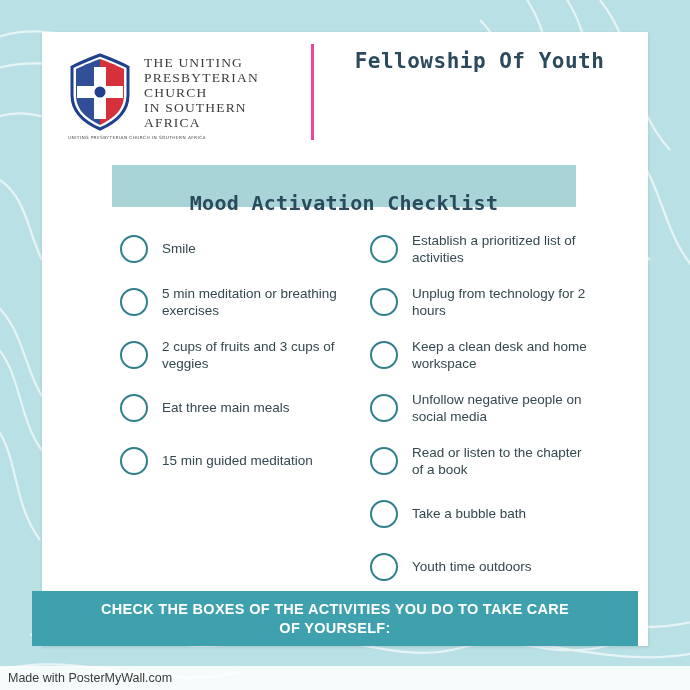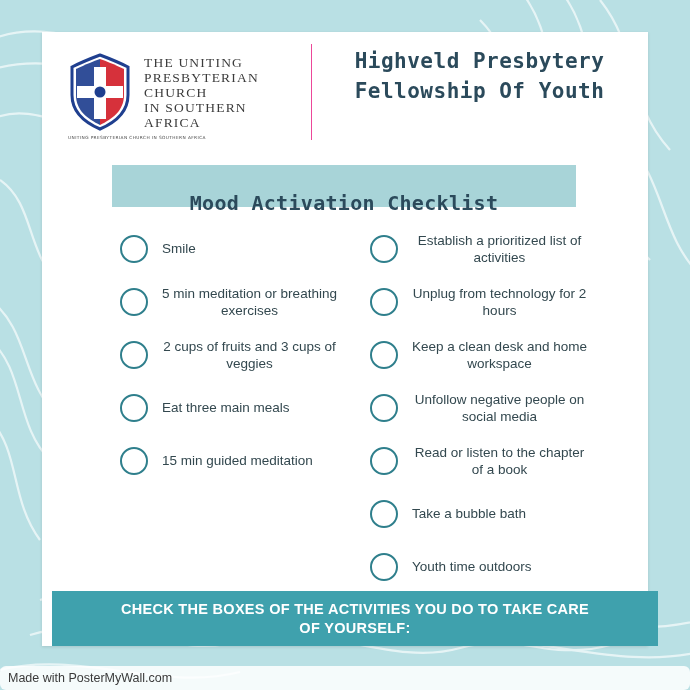--- a/index.html
+++ b/index.html
@@ -41,21 +41,21 @@
     height: 105px;
   }
   .logo-block {
     position: absolute;
     left: 24px;
     top: 12px;
     display: flex;
     align-items: center;
     width: 245px;
     height: 96px;
-    border-right: 1px solid #ec4899;
+    border-right: 3px solid #ec4899;
   }
   .logo-mark {
     width: 68px;
     height: 78px;
     flex: 0 0 68px;
     position: relative;
   }
   .logo-text {
     margin-left: 10px;
     font-family: "Liberation Serif", serif;
@@ -107,21 +107,20 @@
     letter-spacing: 0.3px;
     margin-top: 34px;
   }
   
   .columns {
     position: absolute;
     left: 0;
     top: 190px;
     width: 606px;
     display: flex;
-    text-align: center;
   }
   .col {
     width: 303px;
     box-sizing: border-box;
   }
   .col-left { padding-left: 78px; }
   .col-right { padding-left: 25px; }
   .item {
     display: flex;
     align-items: center;
@@ -139,21 +138,21 @@
   .item-label {
     font-family: "Liberation Sans", sans-serif;
     font-size: 13.5px;
     line-height: 17px;
     color: #33484f;
     max-width: 175px;
   }
   
   .footer {
     position: absolute;
-    left: 52px;
+    left: 32px;
     top: 591px;
     width: 606px;
     height: 55px;
     background: #3fa1ad;
     display: flex;
     align-items: center;
     justify-content: center;
     text-align: center;
   }
   .footer-text {
@@ -167,21 +166,20 @@
   }
   .watermark {
     position: absolute;
     left: 0;
     bottom: 0;
     width: 690px;
     height: 24px;
     background: rgba(255,255,255,0.86);
     display: flex;
     align-items: center;
-    border-radius: 6px;
   }
   .watermark span {
     font-family: "Liberation Sans", sans-serif;
     font-size: 12.5px;
     color: #3a3a3a;
     padding-left: 8px;
   }
 </style>
 </head>
 <body>
@@ -229,21 +227,20 @@
         <div class="logo-text">
           <div>The Uniting</div>
           <div>Presbyterian</div>
           <div>Church</div>
           <div>In Southern</div>
           <div>Africa</div>
         </div>
       </div>
 
       <div class="poster-title">
-        <div>Highveld Presbytery</div>
         <div>Fellowship Of Youth</div>
       </div>
     </div>
 
     <div class="banner">
       <div class="banner-text">Mood Activation Checklist</div>
     </div>
 
     <div class="columns">
 

